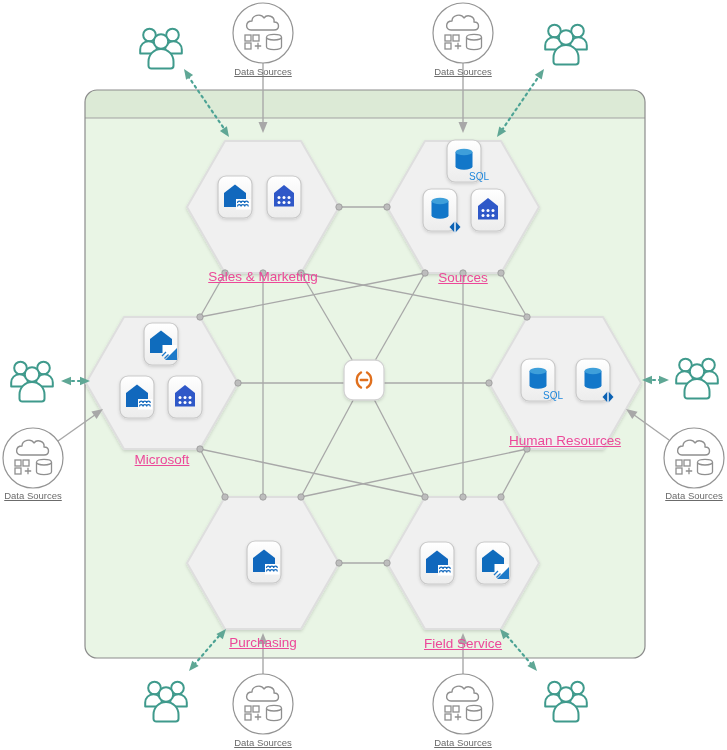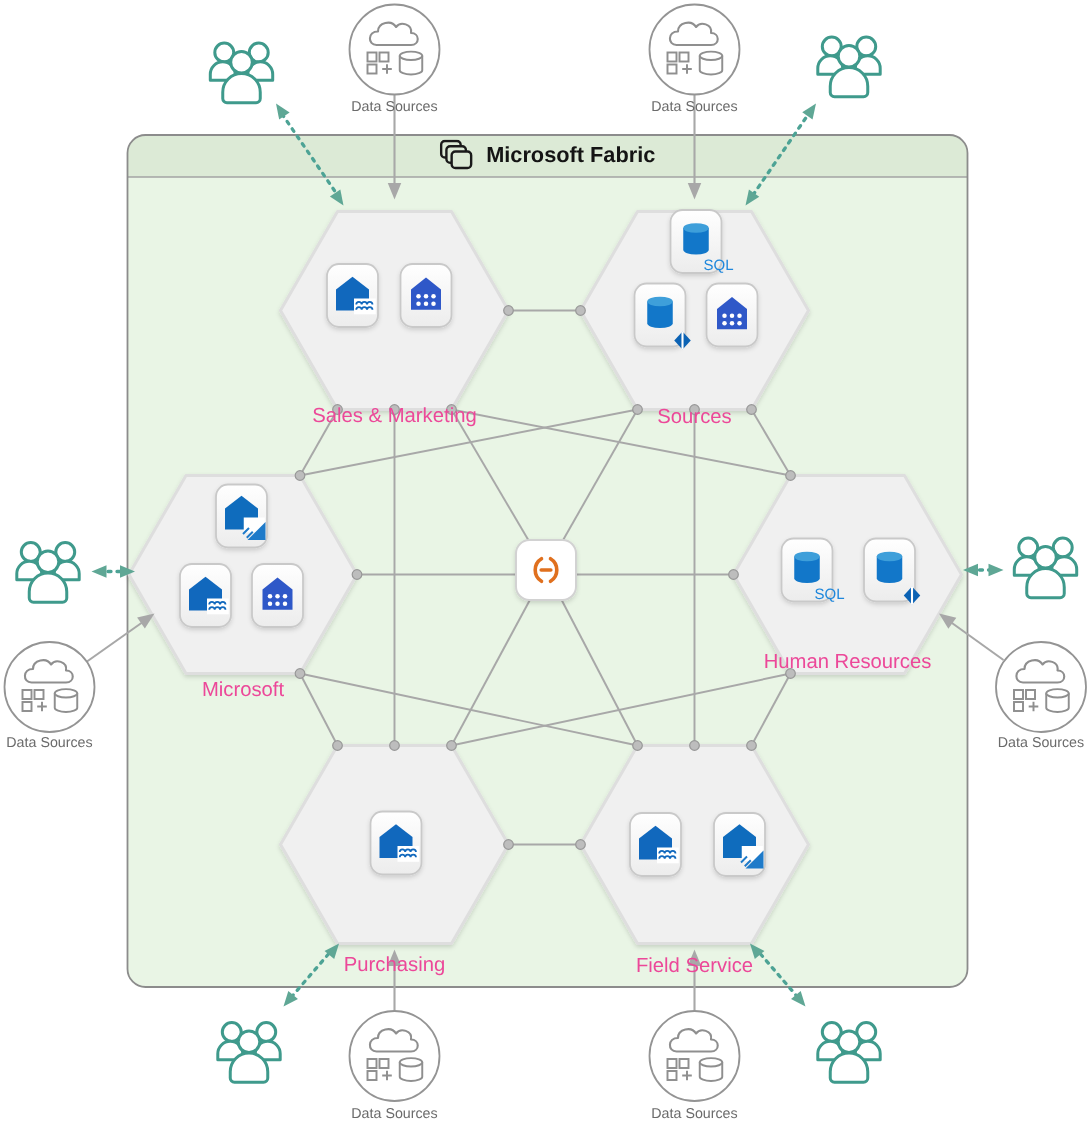--- a/index.html
+++ b/index.html
@@ -1,19 +1,19 @@
 <!DOCTYPE html>
 <html><head>
 <meta charset="utf-8">
 <style>
   html,body{margin:0;padding:0;background:#fff;}
   .canvas{position:relative;width:727px;height:750px;background:#ffffff;
           font-family:"Liberation Sans",sans-serif;overflow:hidden;}
   .canvas svg.scene{position:absolute;left:0;top:0;}
-  .lbl{position:absolute;transform:translateX(-50%);white-space:nowrap;text-align:center;}
+  .lbl{position:absolute;transform:translateX(-50%);white-space:nowrap;text-align:center;text-decoration:underline;}
   .domain-lbl{font-size:13.5px;color:#ec4899;}
   .ds-lbl{font-size:9.5px;color:#6b6b6b;}
   .p-sm{left:263px;top:269px}.p-fin{left:463px;top:270px}
   .p-ops{left:162px;top:452px}.p-hr{left:565px;top:433px}
   .p-pur{left:263px;top:635px}.p-fs{left:463px;top:636px}
   .p-ds-tl{left:263px;top:66px}.p-ds-tr{left:463px;top:66px}
   .p-ds-l{left:33px;top:490px}.p-ds-r{left:694px;top:490px}
   .p-ds-bl{left:263px;top:737px}.p-ds-br{left:463px;top:737px}
   .fabric-title{position:absolute;left:365px;top:93px;transform:translateX(-50%);
     display:flex;align-items:center;gap:7px;font-weight:bold;font-size:14.5px;color:#141414;}
@@ -278,30 +278,20 @@
 <use href="#dsource" transform="translate(463,704)"></use>
 
 <use href="#users" transform="translate(161,48)"></use>
 <use href="#users" transform="translate(566,44)"></use>
 <use href="#users" transform="translate(32,381)"></use>
 <use href="#users" transform="translate(697,378)"></use>
 <use href="#users" transform="translate(166,701)"></use>
 <use href="#users" transform="translate(566,701)"></use>
 </svg>
 
-<div class="fabric-title">
-  <svg width="24" height="22" viewBox="0 0 24 22">
-    <g fill="#dcead6" stroke="#1a1a1a" stroke-width="1.6">
-      <rect x="1" y="1" width="13" height="11" rx="2.5"></rect>
-      <rect x="4.5" y="4.5" width="13" height="11" rx="2.5"></rect>
-      <rect x="8" y="8" width="13" height="11" rx="2.5"></rect>
-    </g>
-  </svg>
-  <span>Microsoft Fabric</span>
-</div>
 
 <div class="lbl domain-lbl p-sm">Sales &amp; Marketing</div>
 <div class="lbl domain-lbl p-fin">Sources</div>
 <div class="lbl domain-lbl p-ops">Microsoft</div>
 <div class="lbl domain-lbl p-hr">Human Resources</div>
 <div class="lbl domain-lbl p-pur">Purchasing</div>
 <div class="lbl domain-lbl p-fs">Field Service</div>
 
 <div class="lbl ds-lbl p-ds-tl">Data Sources</div>
 <div class="lbl ds-lbl p-ds-tr">Data Sources</div>

